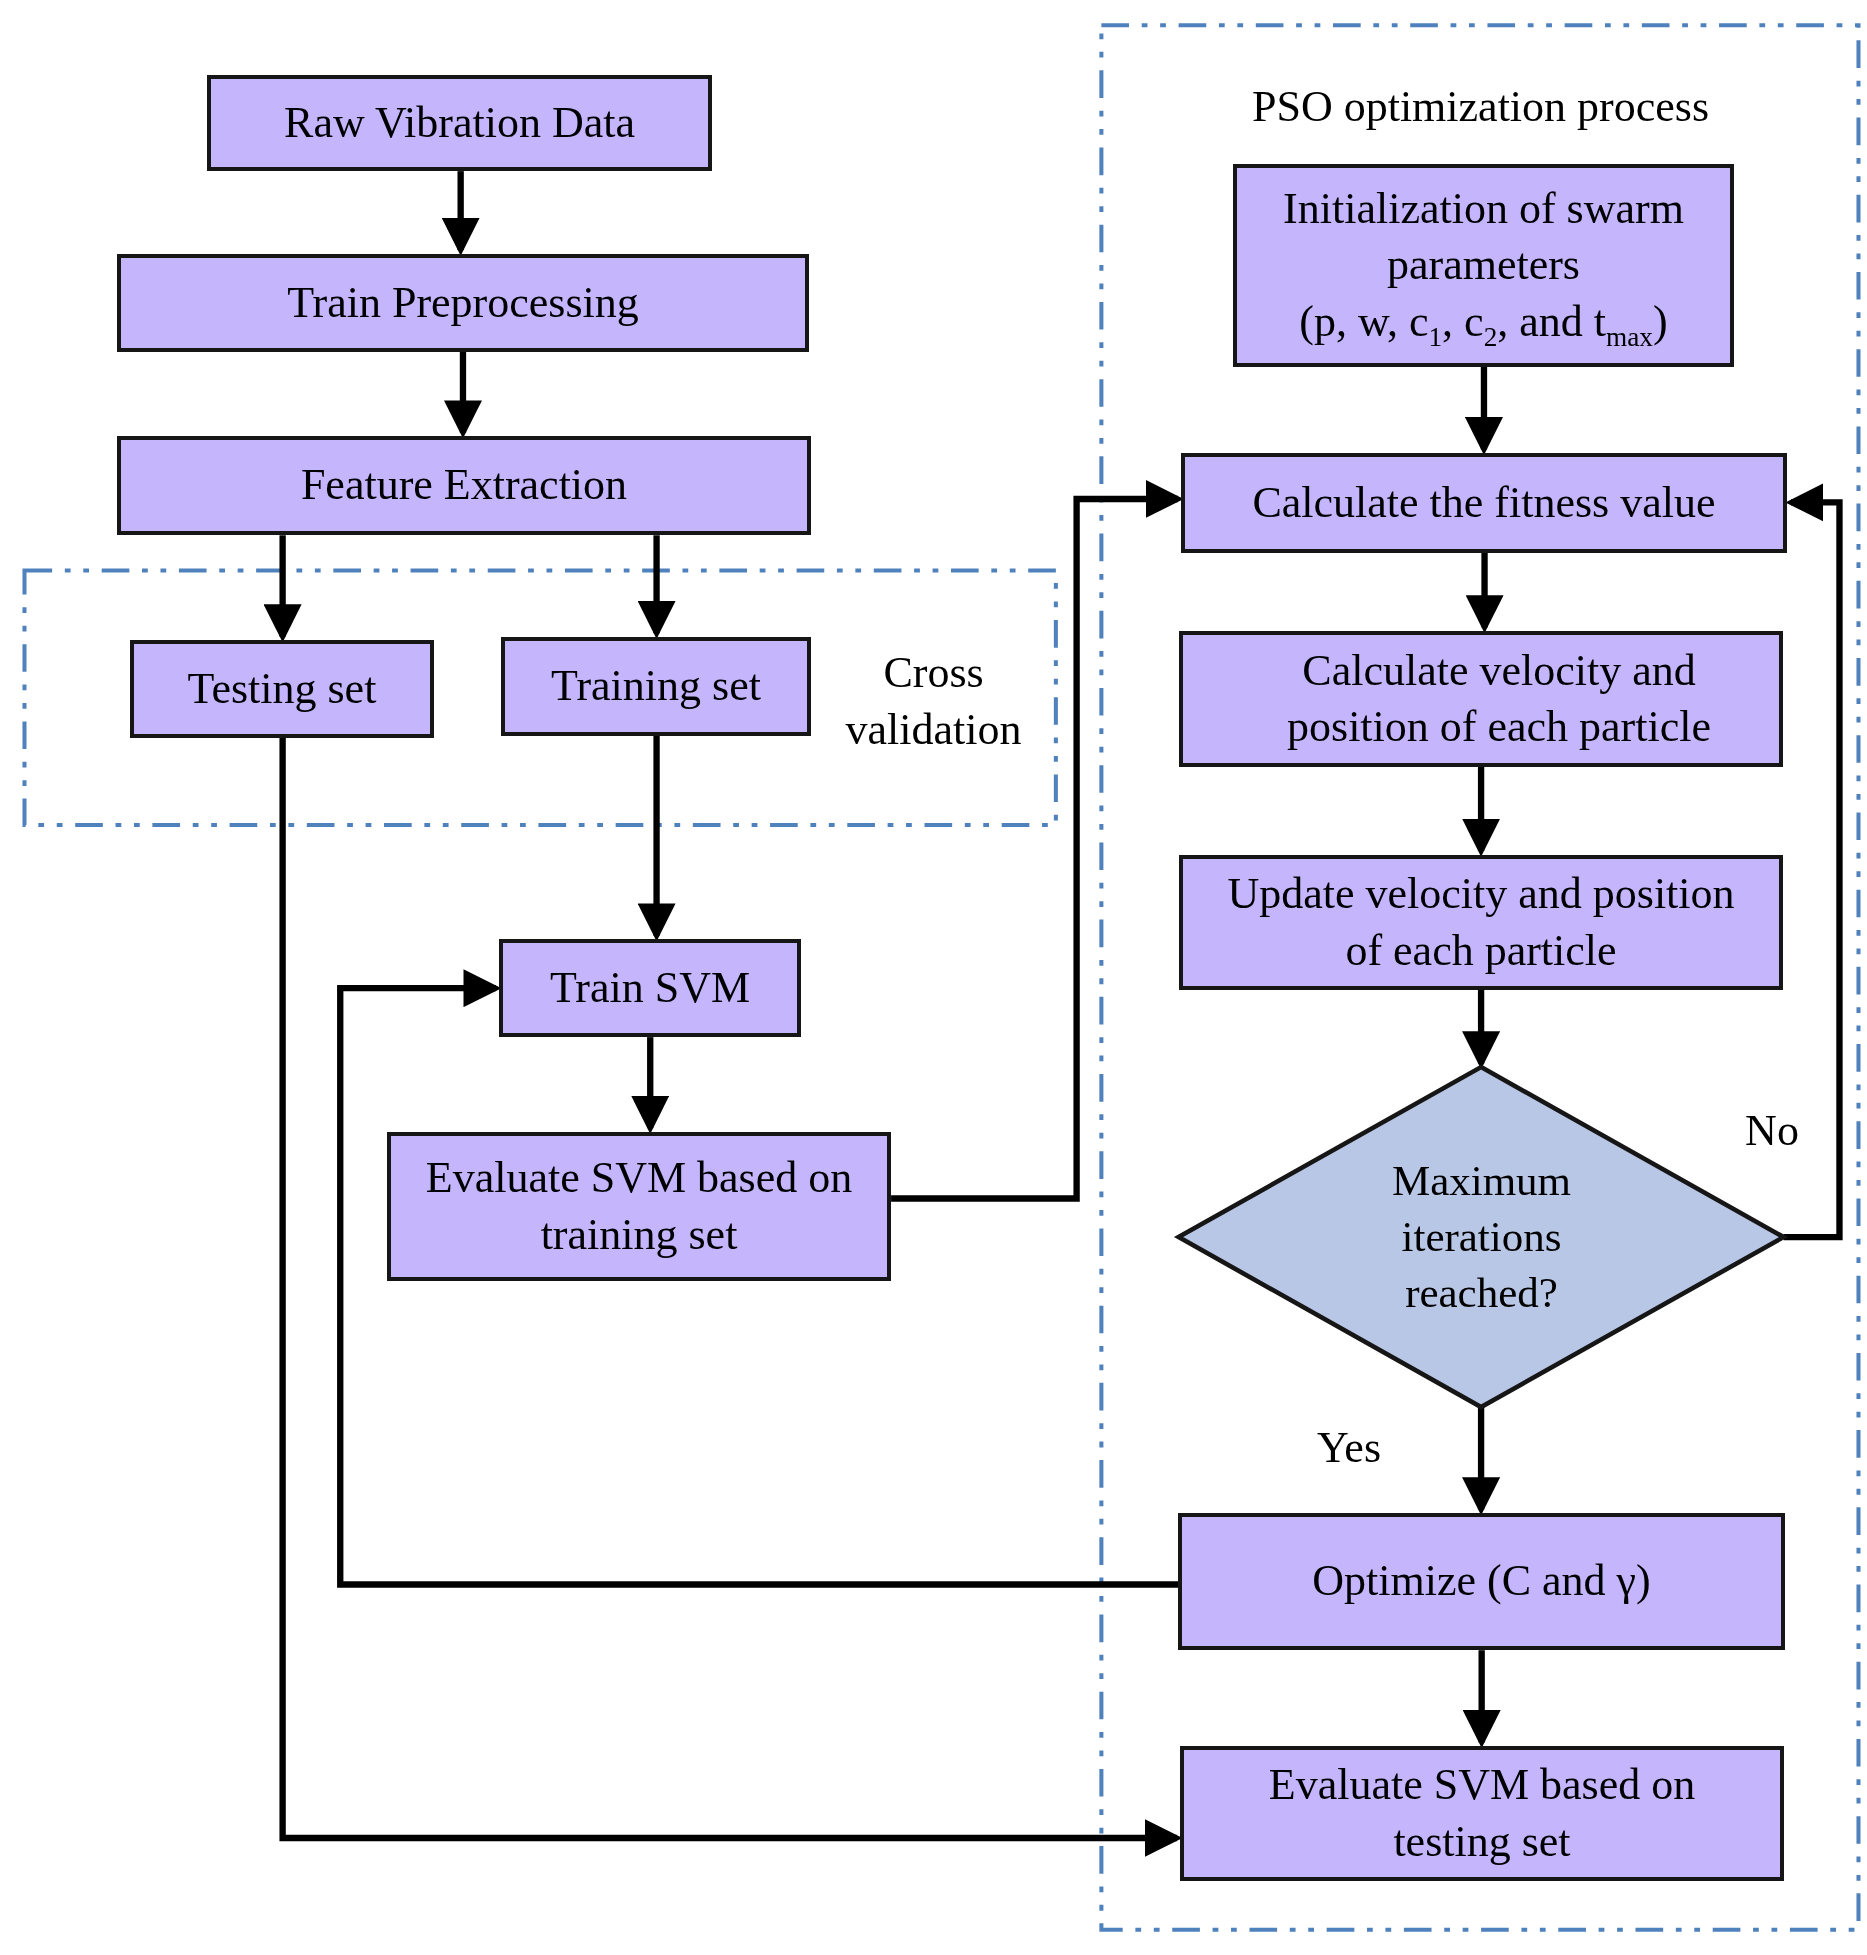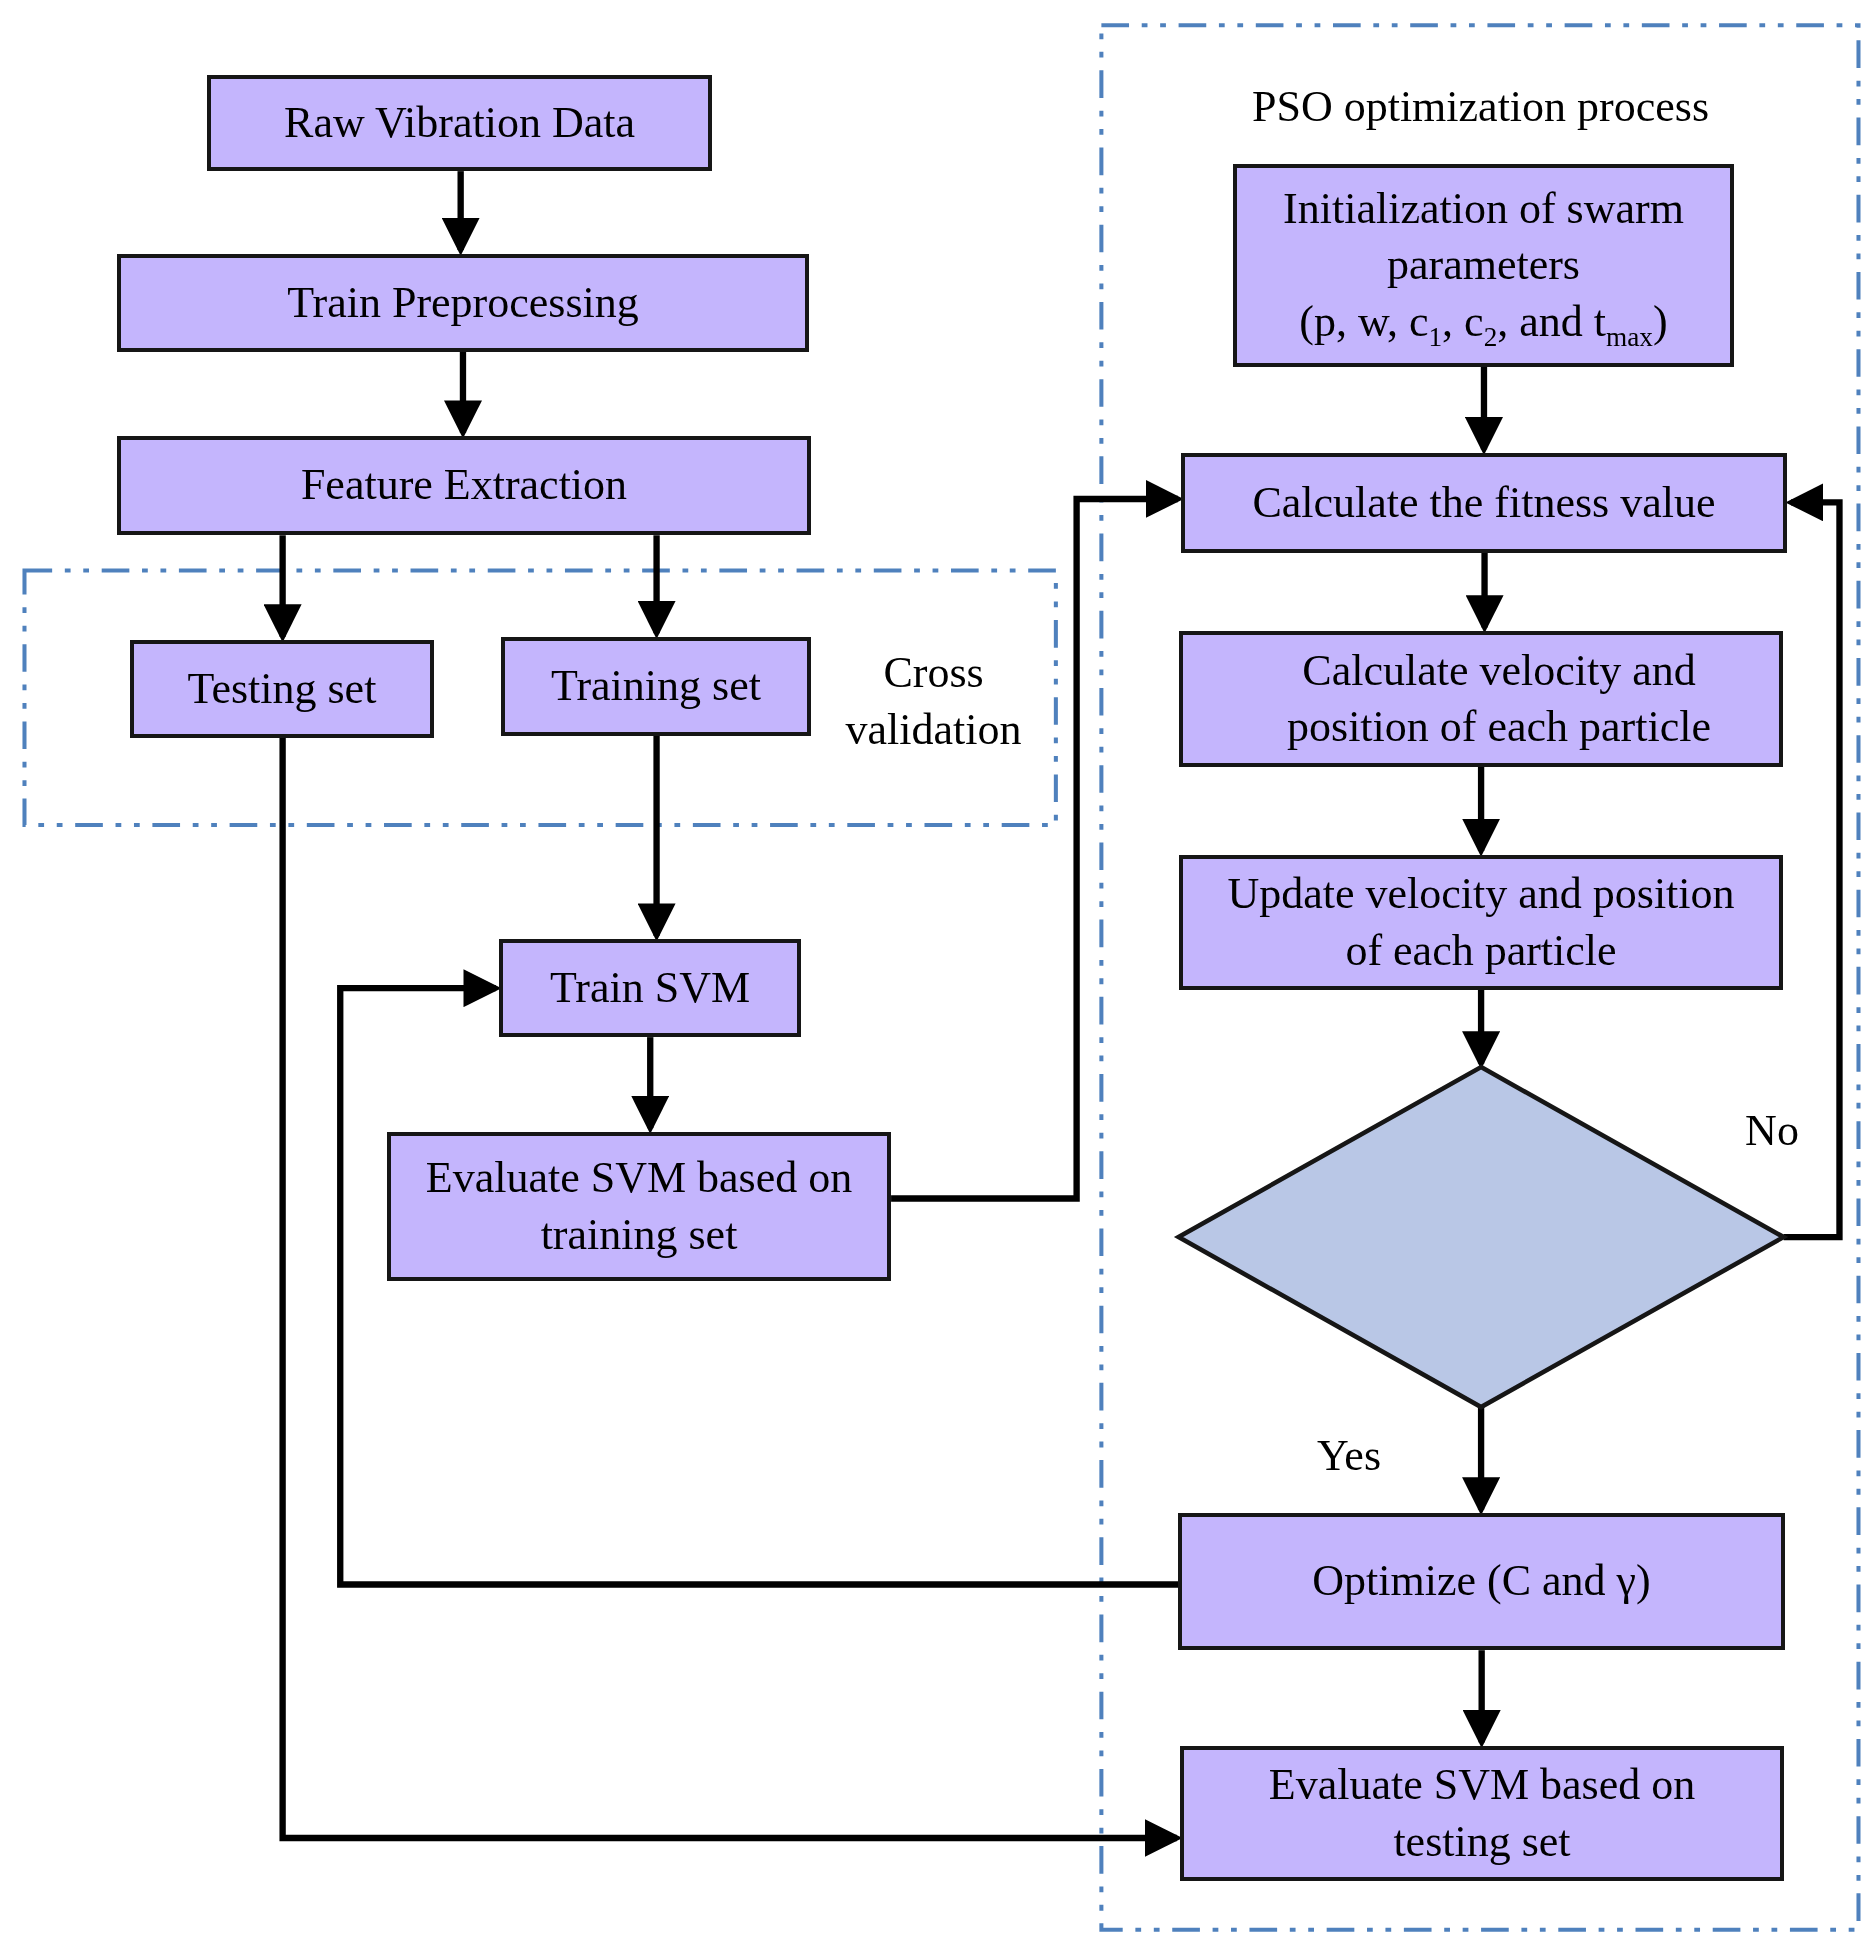--- a/index.html
+++ b/index.html
@@ -121,35 +121,40 @@
   <div class="node" style="left:1179px;top:631px;width:604px;height:136px;padding-left:36px;">
     <span>Calculate velocity and</span>
     <span>position of each particle</span>
   </div>
 
   <div class="node" style="left:1179px;top:855px;width:604px;height:135px;">
     <span>Update velocity and position</span>
     <span>of each particle</span>
   </div>
 
+  <div class="diamond-text">
+    <span>Maximum</span>
+    <span>iterations</span>
+    <span>reached?</span>
+  </div>
 
   <div class="node" style="left:1178px;top:1513px;width:607px;height:137px;">
     <span>Optimize (C and γ)</span>
   </div>
 
   <div class="node" style="left:1180px;top:1746px;width:604px;height:135px;">
     <span>Evaluate SVM based on</span>
     <span>testing set</span>
   </div>
 
   <div class="plain-label" style="left:1181px;top:78px;width:599px;">PSO optimization process</div>
 
   <div class="plain-label" style="left:824px;top:644px;width:219px;">
     <span>Cross</span>
     <span>validation</span>
   </div>
 
   <div class="plain-label" style="left:1723px;top:1102px;width:98px;">No</div>
 
-  <div class="plain-label" style="left:1297px;top:1419px;width:104px;margin-top:8px;">Yes</div>
+  <div class="plain-label" style="left:1297px;top:1419px;width:104px;">Yes</div>
 
 </div>
 
 
 </body></html>

